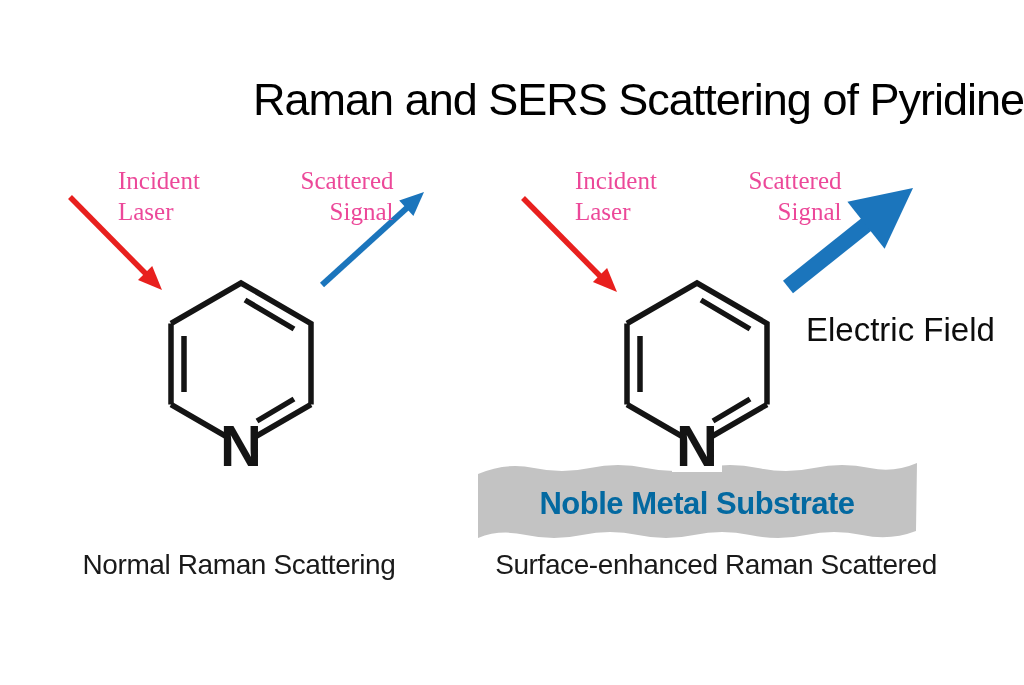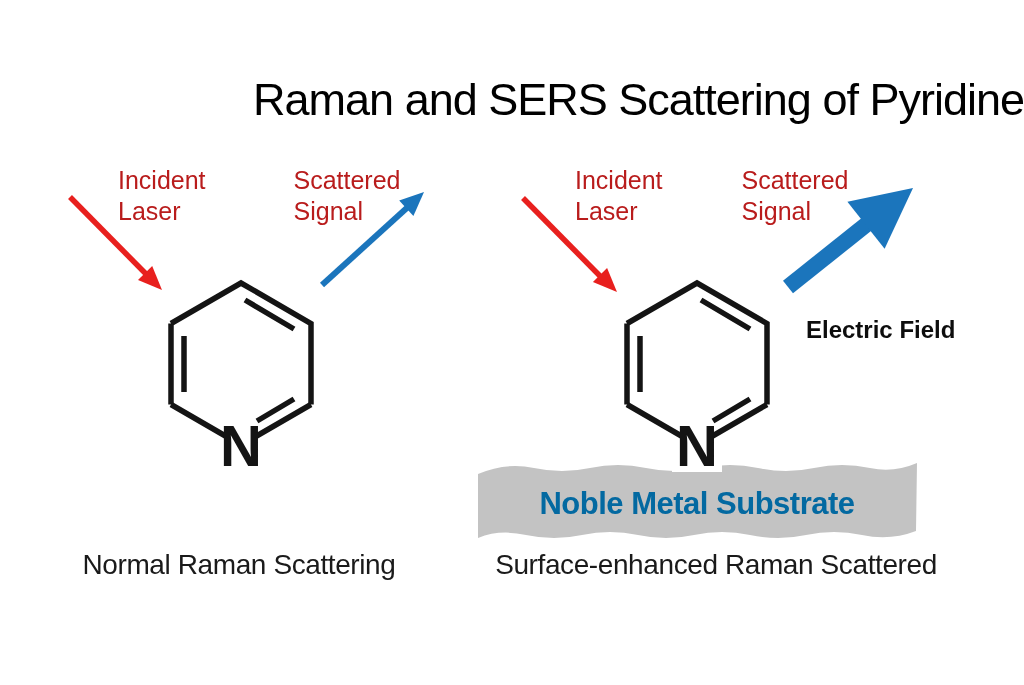--- a/index.html
+++ b/index.html
@@ -7,27 +7,28 @@
     position:relative; width:1024px; height:685px; background:#ffffff;
     font-family:"Liberation Sans", sans-serif; overflow:hidden;
   }
   .diagram-svg { position:absolute; left:0; top:0; width:1024px; height:685px; }
   .title {
     position:absolute; top:74px; left:0; width:100%; text-align:right;
     font-size:45px; font-weight:normal; letter-spacing:-1px; color:#000;
     white-space:nowrap;
   }
   .label {
-    position:absolute; font-size:25px; line-height:31px; color:#b91c1c;
+    position:absolute; font-size:25px; line-height:31px; color:#ec4899;
     white-space:nowrap;
+    font-family:Liberation Serif, serif;
   }
-  .centered { transform:translateX(-50%); text-align:left; }
+  .centered { transform:translateX(-50%); text-align:right; }
   .efe {
-    position:absolute; left:806px; top:312px; font-size:24px; line-height:35px;
-    font-weight:bold; color:#0d0d0d; white-space:nowrap;
+    position:absolute; left:806px; top:312px; font-size:33px; line-height:35px;
+    font-weight:normal; color:#0d0d0d; white-space:nowrap;
   }
   .substrate-label {
     position:absolute; left:697px; top:486px; transform:translateX(-50%);
     font-size:31px; font-weight:bold; color:#0369a1; letter-spacing:-0.5px;
     white-space:nowrap;
   }
   .caption {
     position:absolute; top:549px; font-size:28px; color:#1a1a1a;
     letter-spacing:-0.4px; white-space:nowrap;
   }

